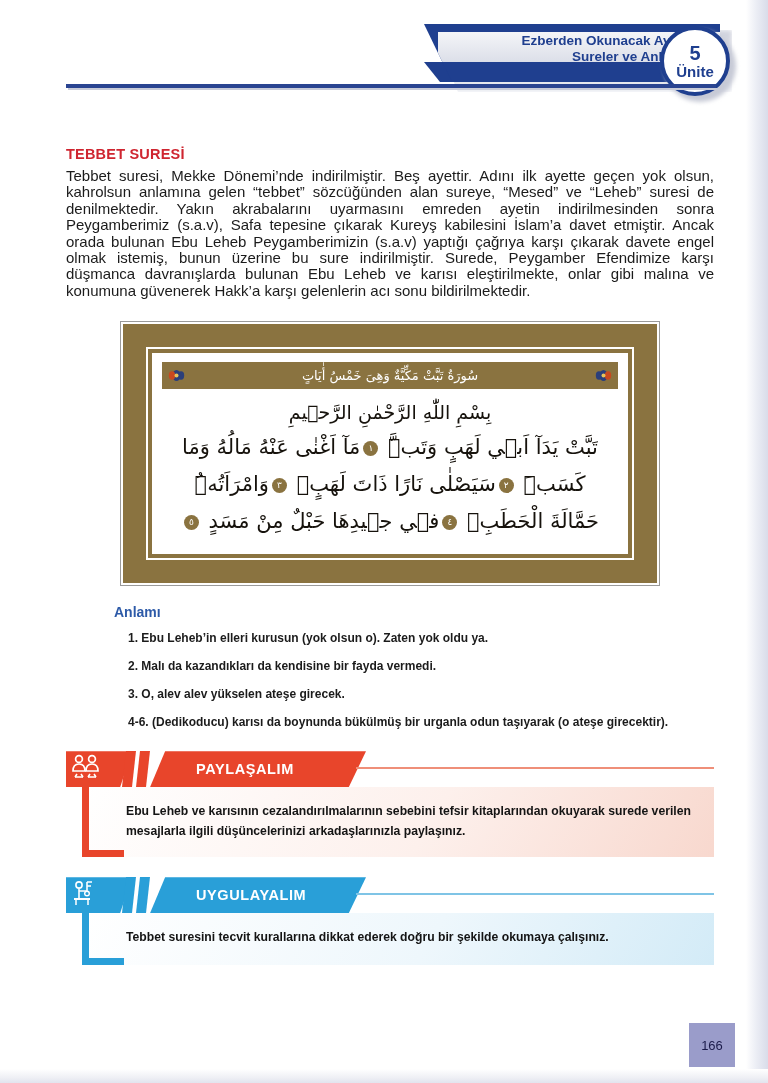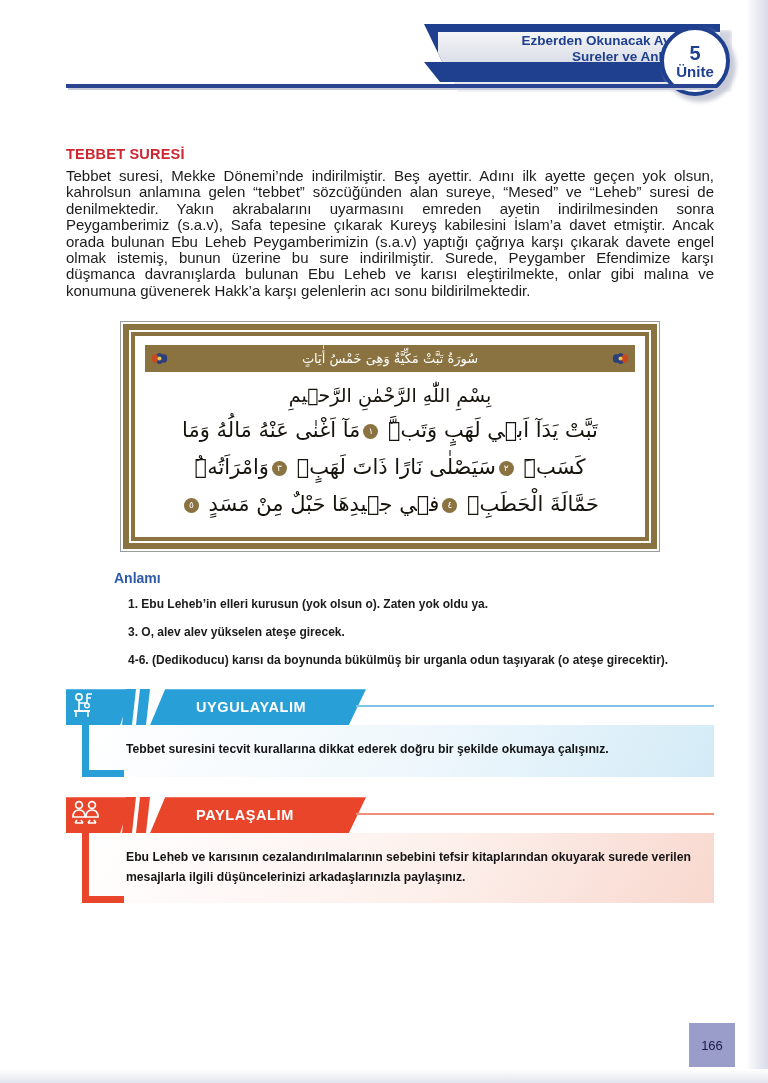--- a/index.html
+++ b/index.html
@@ -154,21 +154,21 @@
     margin: 22px auto 0 auto;
     width: 540px;
   }
   .quran-frame {
     border: 1px solid #9a9a9a;
     padding: 2px;
     background: #ffffff;
   }
   .quran-frame-2 {
     border: 3px solid #8a7340;
-    padding: 3px;
+    padding: 20px;
     background: #8a7340;
   }
   .quran-frame-3 {
     border: 2px solid #ffffff;
     padding: 2px;
     background: #8a7340;
   }
   .quran-inner {
     border: 2px solid #8a7340;
     background: #ffffff;
@@ -406,23 +406,56 @@
           </div>
         </div>
       </div>
     </div>
   </div>
 
   <div class="anlami-block">
     <div class="anlami-title">Anlamı</div>
     <div id="anlami-items">
         <div class="anlami-item">1. Ebu Leheb’in elleri kurusun (yok olsun o). Zaten yok oldu ya.</div>
+        <div class="anlami-item">2. Malı da kazandıkları da kendisine bir fayda vermedi.</div>
         <div class="anlami-item">3. O, alev alev yükselen ateşe girecek.</div>
         <div class="anlami-item">4-6. (Dedikoducu) karısı da boynunda bükülmüş bir urganla odun taşıyarak (o ateşe girecektir).</div>
       </div>
+  </div>
+
+  <div class="activity pay">
+    <div class="act-header">
+      <div class="act-icon-tab">
+        <span>
+          <svg width="34" height="28" viewBox="0 0 34 28">
+            <circle cx="8" cy="6" r="3.4" fill="none" stroke="#ffffff" stroke-width="1.7"></circle>
+            <circle cx="21" cy="6" r="3.4" fill="none" stroke="#ffffff" stroke-width="1.7"></circle>
+            <path d="M2 18 Q2 11 8 11 Q14 11 14 18 Z" fill="none" stroke="#ffffff" stroke-width="1.7"></path>
+            <path d="M15 18 Q15 11 21 11 Q27 11 27 18 Z" fill="none" stroke="#ffffff" stroke-width="1.7"></path>
+            <path d="M4 24 L12 24 M17 24 L25 24" stroke="#ffffff" stroke-width="1.6" fill="none"></path>
+            <path d="M4 24 L6 21 M12 24 L10 21 M17 24 L19 21 M25 24 L23 21" stroke="#ffffff" stroke-width="1.6" fill="none"></path>
+          </svg>
+        </span>
+      </div>
+      <div class="act-slashes">
+        <svg width="30" height="36" viewBox="0 0 30 36">
+          <path d="M4 0 L14 0 L10 36 L0 36 Z" fill="#e8452b"></path>
+          <path d="M18 0 L28 0 L24 36 L14 36 Z" fill="#e8452b"></path>
+        </svg>
+      </div>
+      <div class="act-label-tab">
+        <span class="act-label-text">PAYLAŞALIM</span>
+      </div>
+      <div class="act-rule"></div>
+    </div>
+    <div class="act-body">
+      <div class="act-body-left-bar"></div>
+      <div class="act-body-bottom-bar"></div>
+      <div class="act-body-text">Ebu Leheb ve karısının cezalandırılmalarının sebebini tefsir kitaplarından okuyarak surede verilen mesajlarla ilgili düşüncelerinizi arkadaşlarınızla paylaşınız.</div>
+    </div>
   </div>
 
   <div class="activity uyg">
     <div class="act-header">
       <div class="act-icon-tab">
         <span>
           <svg width="30" height="28" viewBox="0 0 30 28">
             <circle cx="8" cy="6" r="3.1" fill="none" stroke="#ffffff" stroke-width="1.6"></circle>
             <path d="M8 9.5 L8 20" stroke="#ffffff" stroke-width="1.6" fill="none"></path>
             <path d="M8 12 L16 12" stroke="#ffffff" stroke-width="1.6" fill="none"></path>
@@ -445,49 +478,17 @@
       </div>
       <div class="act-rule"></div>
     </div>
     <div class="act-body">
       <div class="act-body-left-bar"></div>
       <div class="act-body-bottom-bar"></div>
       <div class="act-body-text">Tebbet suresini tecvit kurallarına dikkat ederek doğru bir şekilde okumaya çalışınız.</div>
     </div>
   </div>
 
-  <div class="activity pay">
-    <div class="act-header">
-      <div class="act-icon-tab">
-        <span>
-          <svg width="34" height="28" viewBox="0 0 34 28">
-            <circle cx="8" cy="6" r="3.4" fill="none" stroke="#ffffff" stroke-width="1.7"></circle>
-            <circle cx="21" cy="6" r="3.4" fill="none" stroke="#ffffff" stroke-width="1.7"></circle>
-            <path d="M2 18 Q2 11 8 11 Q14 11 14 18 Z" fill="none" stroke="#ffffff" stroke-width="1.7"></path>
-            <path d="M15 18 Q15 11 21 11 Q27 11 27 18 Z" fill="none" stroke="#ffffff" stroke-width="1.7"></path>
-            <path d="M4 24 L12 24 M17 24 L25 24" stroke="#ffffff" stroke-width="1.6" fill="none"></path>
-            <path d="M4 24 L6 21 M12 24 L10 21 M17 24 L19 21 M25 24 L23 21" stroke="#ffffff" stroke-width="1.6" fill="none"></path>
-          </svg>
-        </span>
-      </div>
-      <div class="act-slashes">
-        <svg width="30" height="36" viewBox="0 0 30 36">
-          <path d="M4 0 L14 0 L10 36 L0 36 Z" fill="#e8452b"></path>
-          <path d="M18 0 L28 0 L24 36 L14 36 Z" fill="#e8452b"></path>
-        </svg>
-      </div>
-      <div class="act-label-tab">
-        <span class="act-label-text">PAYLAŞALIM</span>
-      </div>
-      <div class="act-rule"></div>
-    </div>
-    <div class="act-body">
-      <div class="act-body-left-bar"></div>
-      <div class="act-body-bottom-bar"></div>
-      <div class="act-body-text">Ebu Leheb ve karısının cezalandırılmalarının sebebini tefsir kitaplarından okuyarak surede verilen mesajlarla ilgili düşüncelerinizi arkadaşlarınızla paylaşınız.</div>
-    </div>
-  </div>
-
 </div>
 
 <div class="page-number-box">
   <span class="page-number-text">166</span>
 </div>
 
 </body></html>

